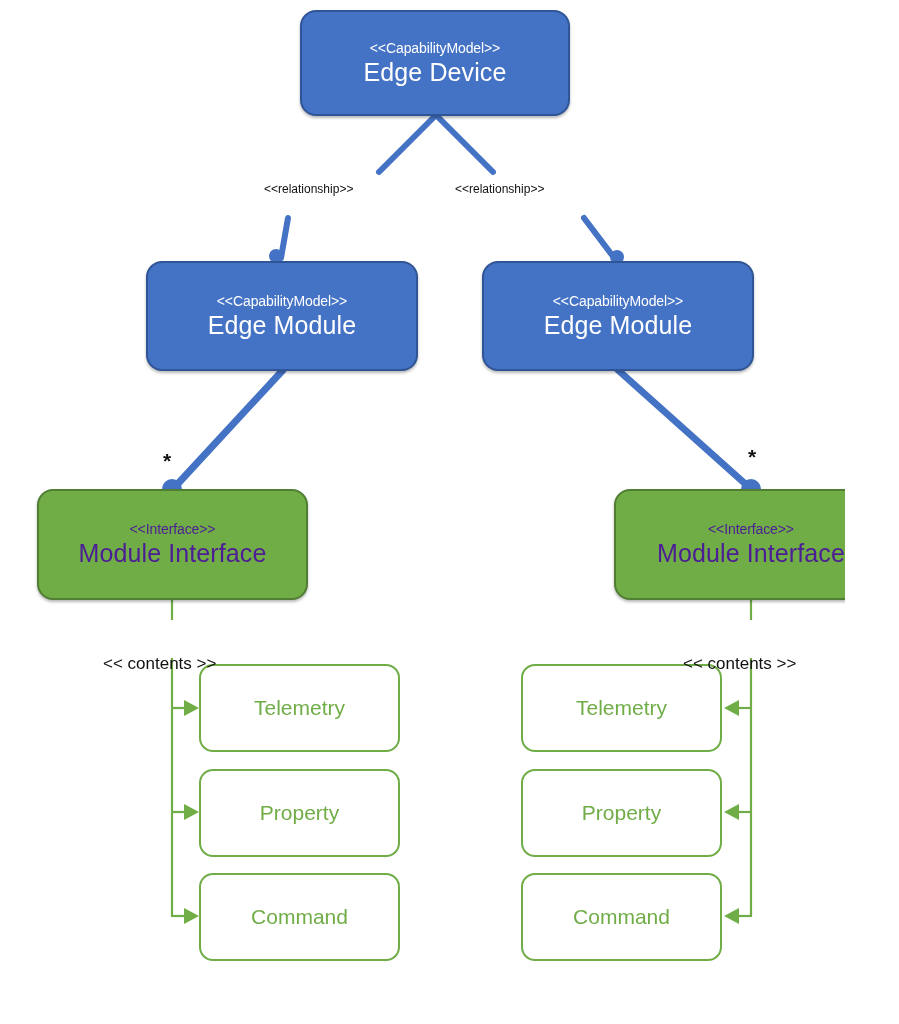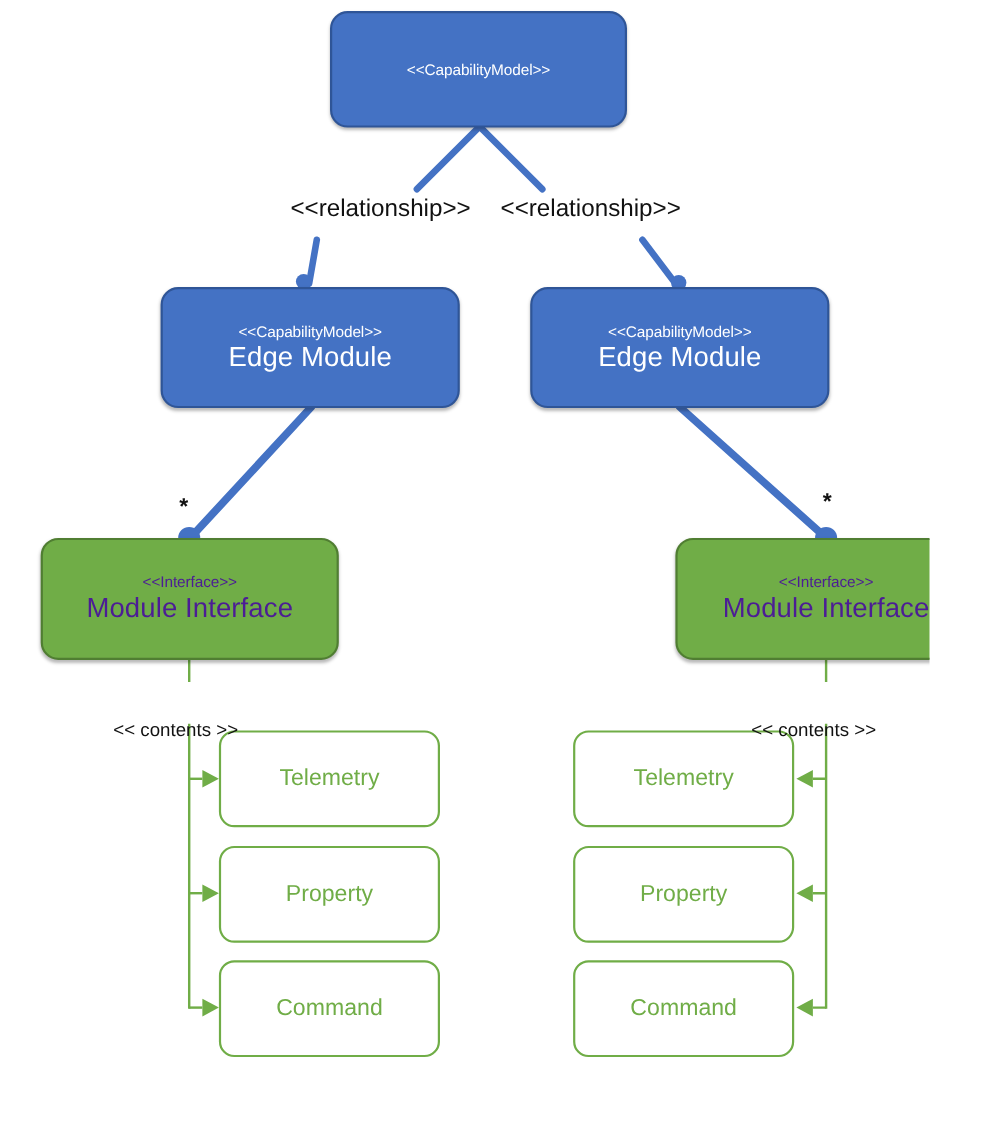--- a/index.html
+++ b/index.html
@@ -74,21 +74,21 @@
     color: #70AD47;
     font-size: 21px;
     font-weight: 400;
     z-index: 5;
     text-align: center;
   }
   
   .label {
     position: absolute;
     color: #111111;
-    font-size: 22px;
+    font-size: 12px;
     line-height: 22px;
     white-space: nowrap;
     z-index: 6;
   }
   .label.contents {
     font-size: 17px;
     margin-top: 31px;
   }
   .label.mult {
     font-size: 21px;
@@ -132,20 +132,21 @@
     <line x1="751" y1="708" x2="739" y2="708" stroke="#70AD47" stroke-width="2.2"></line>
     <polygon points="739,700 724,708 739,716" fill="#70AD47"></polygon>
     <line x1="751" y1="812" x2="739" y2="812" stroke="#70AD47" stroke-width="2.2"></line>
     <polygon points="739,804 724,812 739,820" fill="#70AD47"></polygon>
     <line x1="751" y1="916" x2="739" y2="916" stroke="#70AD47" stroke-width="2.2"></line>
     <polygon points="739,908 724,916 739,924" fill="#70AD47"></polygon>
   </svg>
 
   <div class="node blue" style="left:300px; top:10px; width:270px; height:106px;">
     <div class="stereotype">&lt;&lt;CapabilityModel&gt;&gt;</div>
+    <div class="title">Edge Device</div>
   </div>
 
   <div class="node blue" style="left:146px; top:261px; width:272px; height:110px;">
     <div class="stereotype">&lt;&lt;CapabilityModel&gt;&gt;</div>
     <div class="title">Edge Module</div>
   </div>
 
   <div class="node blue" style="left:482px; top:261px; width:272px; height:110px;">
     <div class="stereotype">&lt;&lt;CapabilityModel&gt;&gt;</div>
     <div class="title">Edge Module</div>

